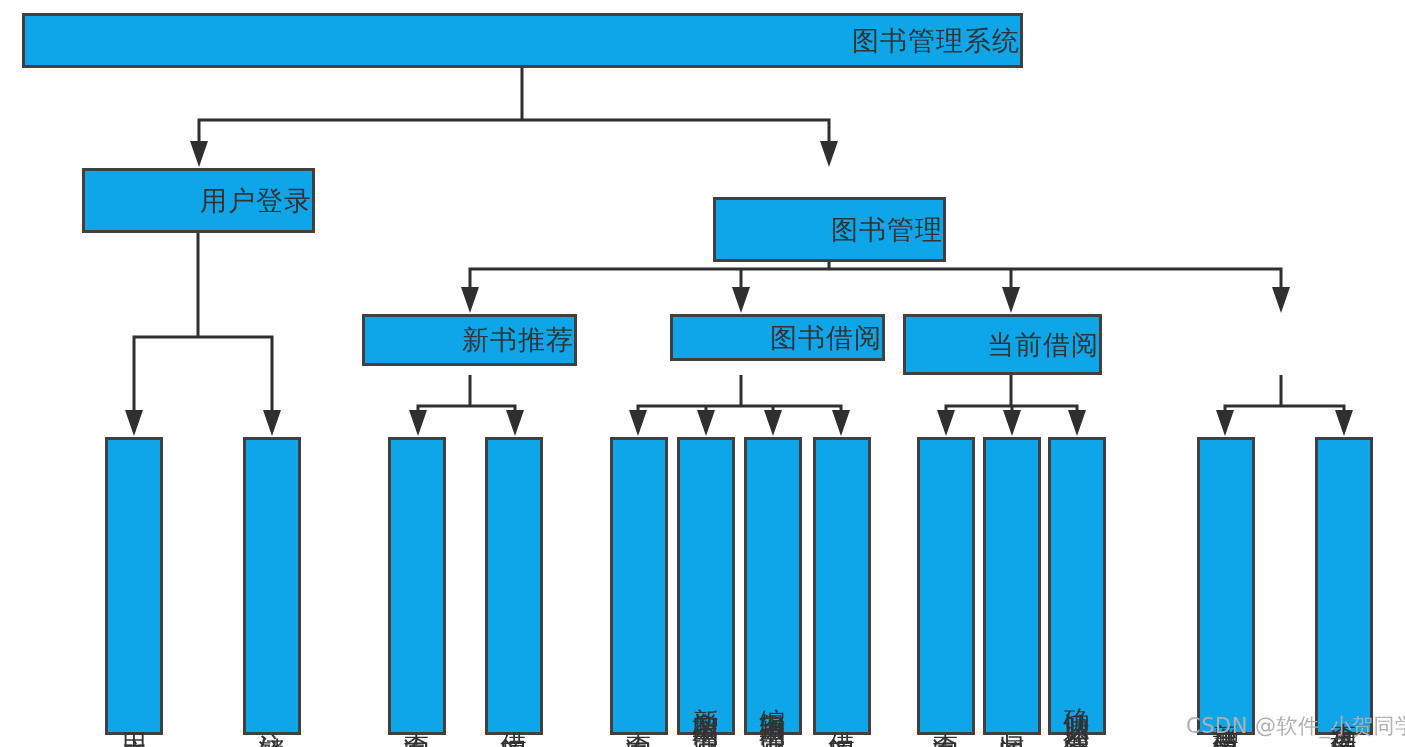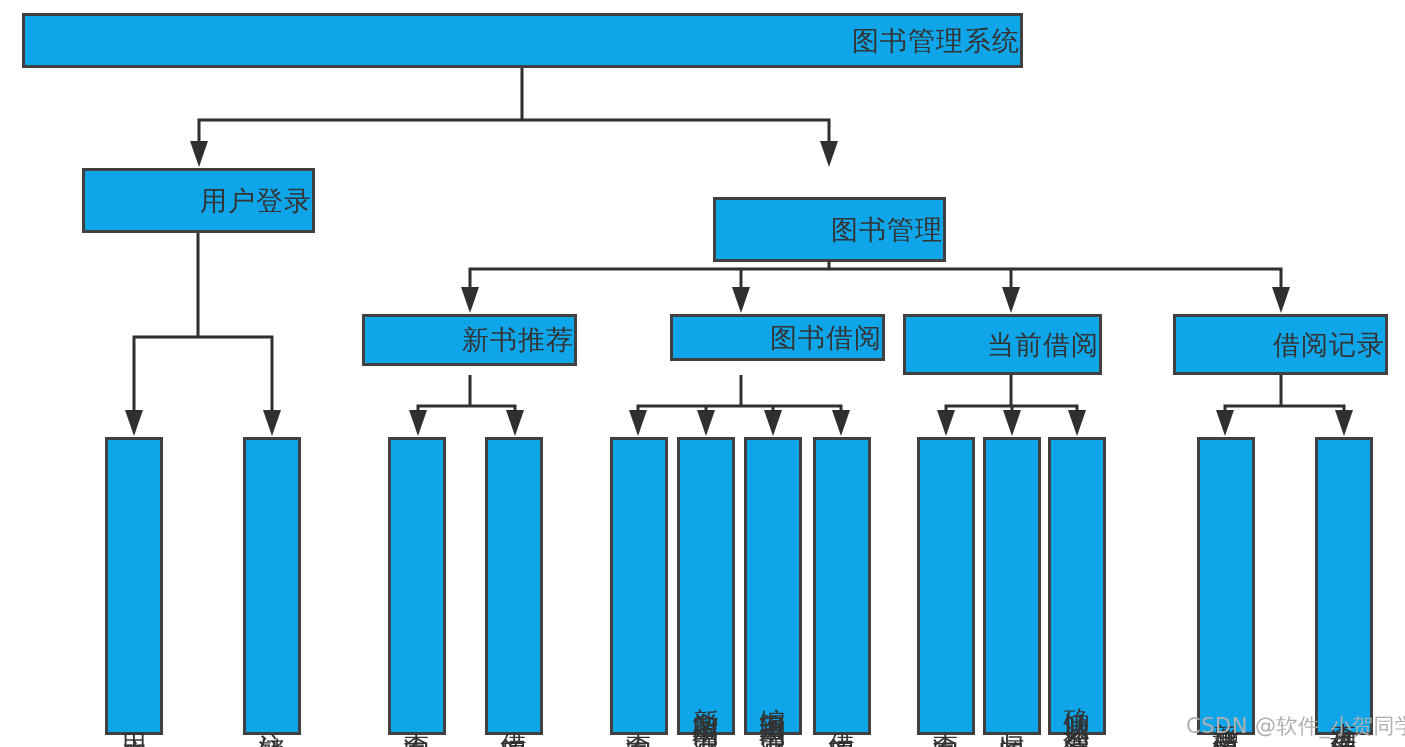--- a/index.html
+++ b/index.html
@@ -75,23 +75,20 @@
 
   <div class="node hnode" style="left:362px;top:314px;width:215px;height:52px;">
     <span>新书推荐</span>
   </div>
   <div class="node hnode" style="left:638px;top:314px;width:215px;height:47px;margin-left:32px;">
     <span>图书借阅</span>
   </div>
   <div class="node hnode" style="left:903px;top:314px;width:199px;height:61px;">
     <span>当前借阅</span>
   </div>
-  <div class="node hnode" style="left:1173px;top:314px;width:215px;height:61px;">
-    <span>借阅记录</span>
-  </div>
 
   <div class="node leaf" style="left:105px;top:437px;width:58px;height:298px;">
     <span>用户登录</span>
   </div>
   <div class="node leaf" style="left:243px;top:437px;width:58px;height:298px;">
     <span>注销登录</span>
   </div>
   <div class="node leaf" style="left:388px;top:437px;width:58px;height:298px;">
     <span>查询图书</span>
   </div>

